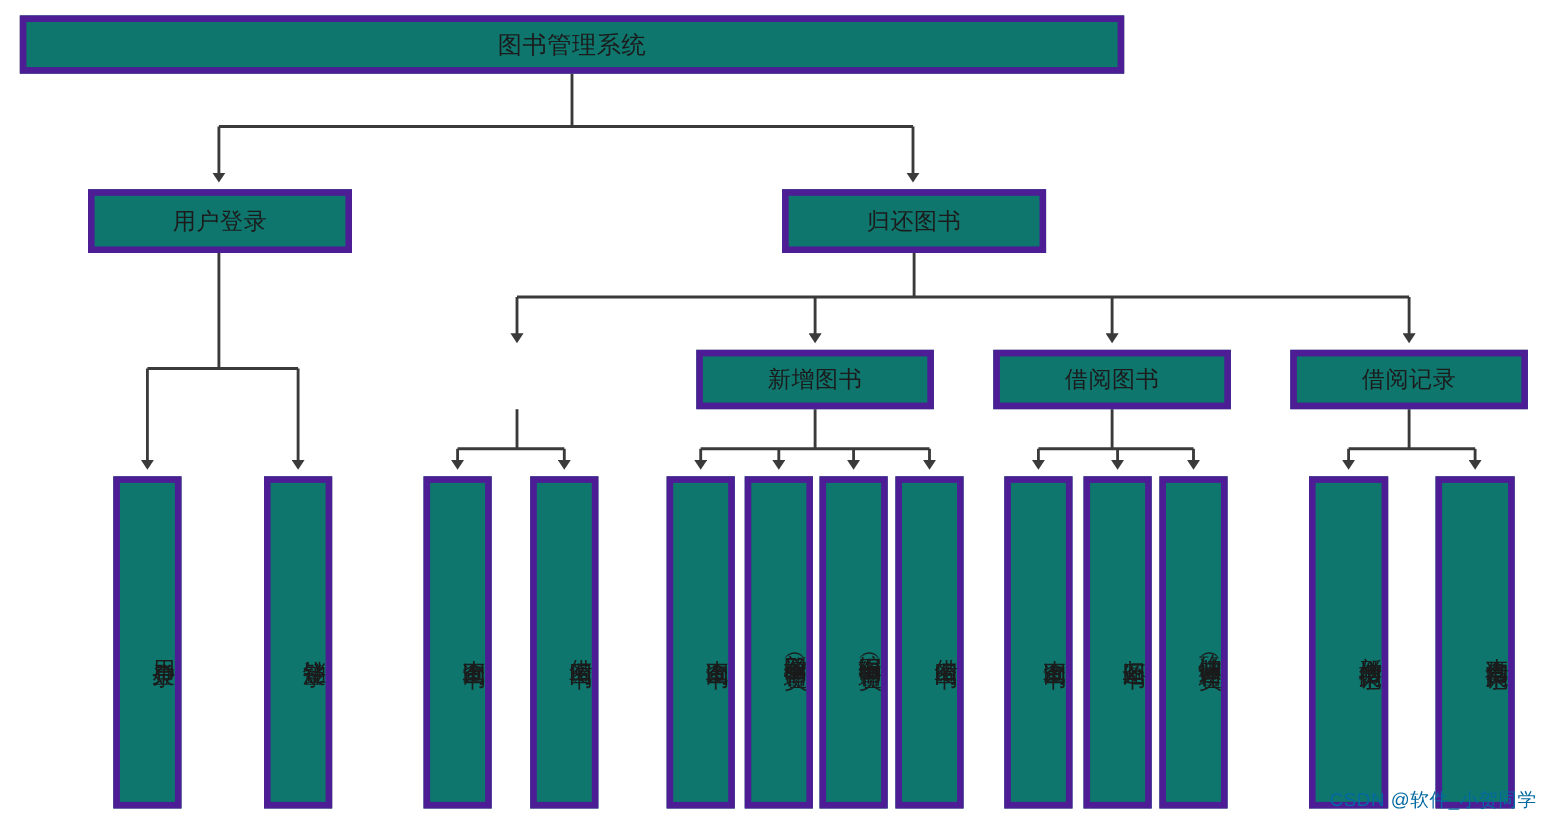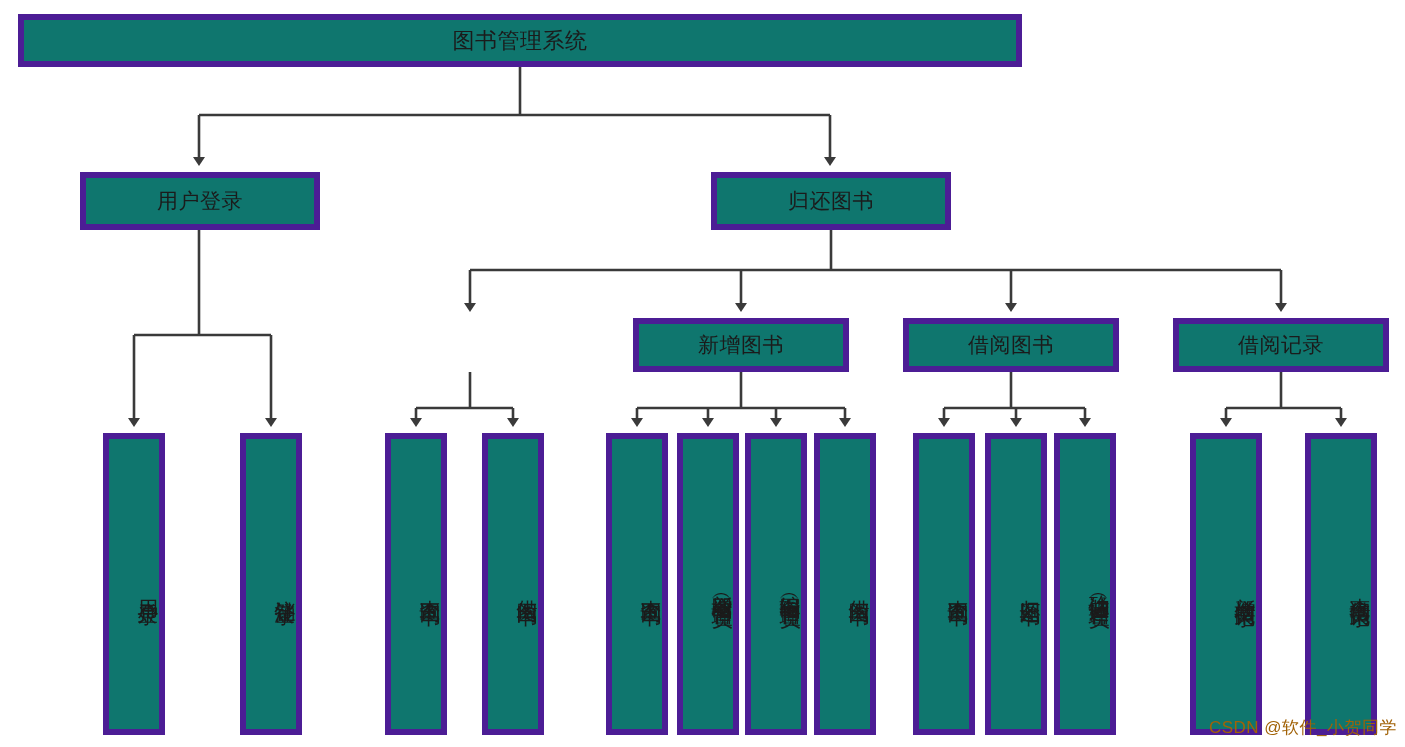--- a/index.html
+++ b/index.html
@@ -55,21 +55,21 @@
     white-space: nowrap;
   }
   .node.root {
     font-size: 22px;
   }
   #watermark {
     position: absolute;
     right: 8px;
     bottom: 8px;
     font-size: 17px;
-    color: #a16207;
+    color: #0369a1;
     letter-spacing: 0.5px;
     white-space: nowrap;
     text-align: center;
   }
 </style>
 </head>
 <body>
 
 <div id="canvas">
 

